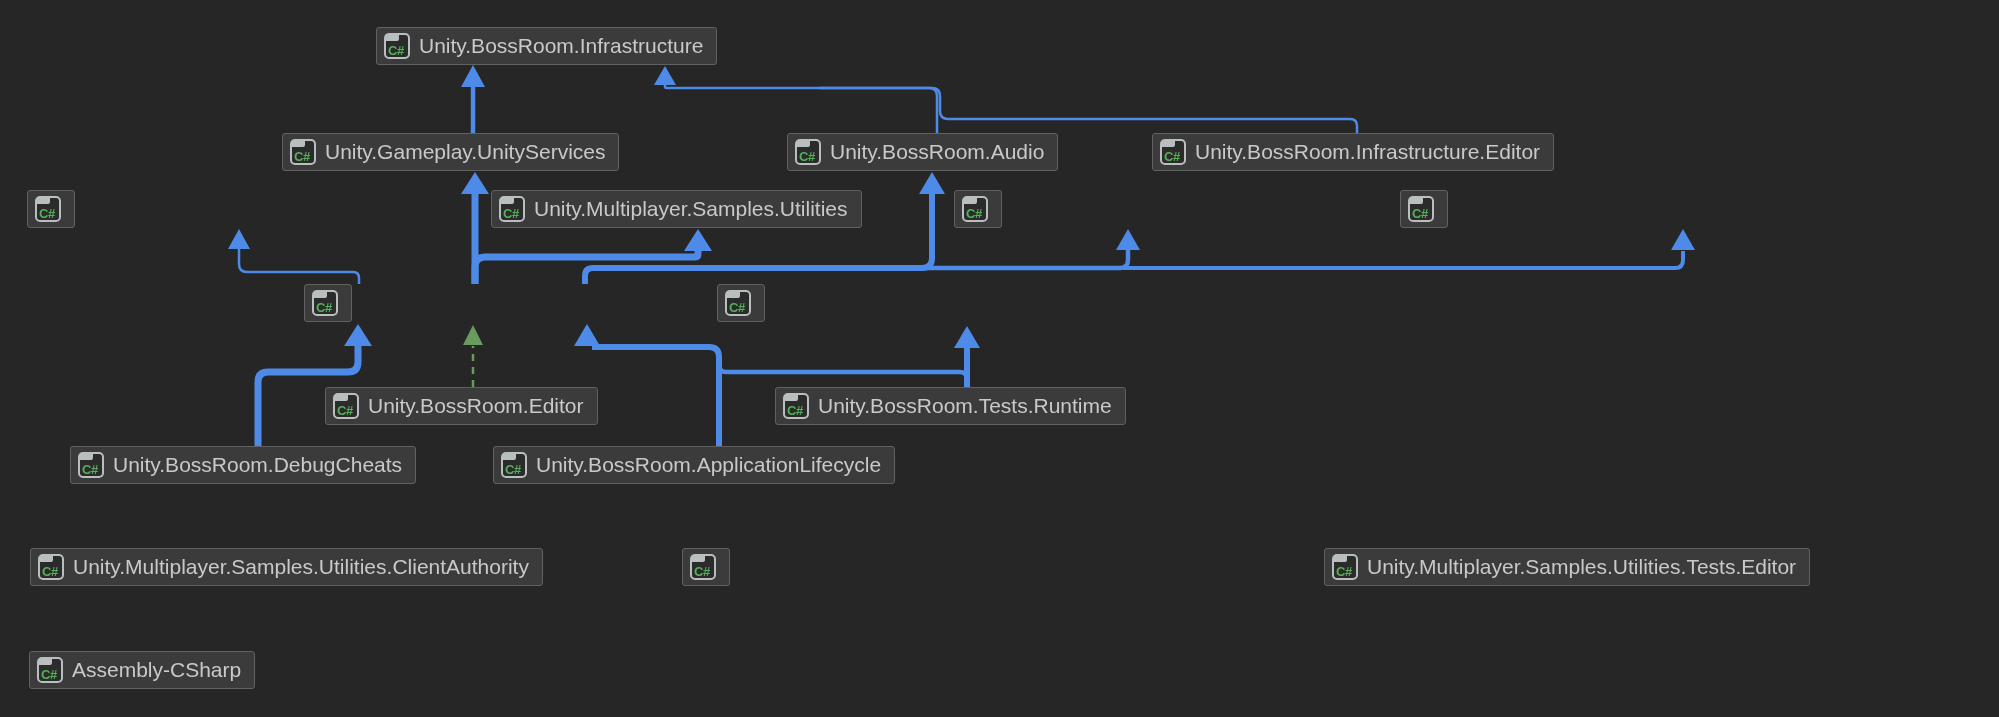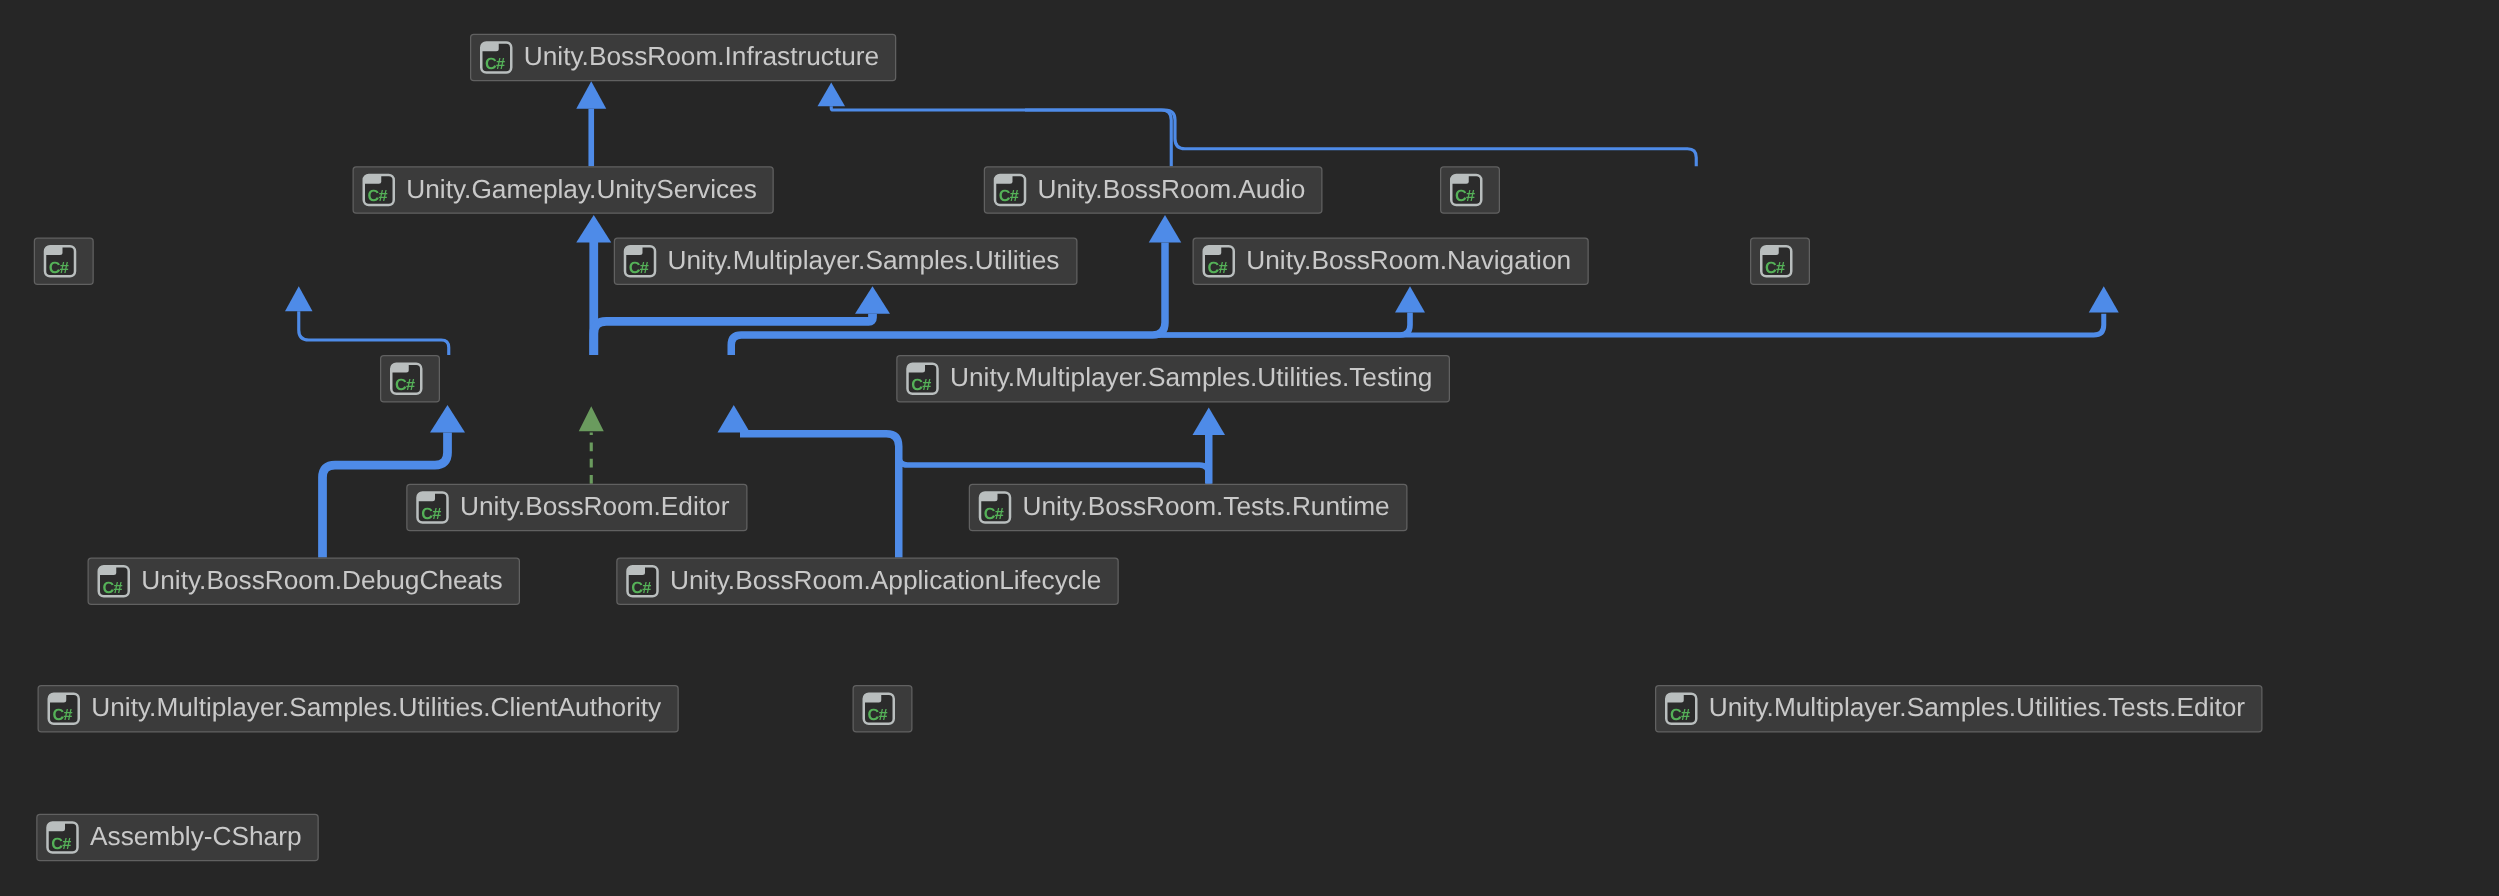--- a/index.html
+++ b/index.html
@@ -122,59 +122,58 @@
         <span class="tab"></span>
         <span class="cs">C#</span>
       </span>
       <span>Unity.BossRoom.Audio</span>
     </div>
     <div class="node" style="left: 1152px; top: 133px;">
       <span class="icon">
         <span class="tab"></span>
         <span class="cs">C#</span>
       </span>
+      <span>Unity.BossRoom.Infrastructure.Editor</span>
     </div>
     <div class="node" style="left: 27px; top: 190px;">
       <span class="icon">
         <span class="tab"></span>
         <span class="cs">C#</span>
       </span>
     </div>
     <div class="node" style="left: 491px; top: 190px;">
       <span class="icon">
         <span class="tab"></span>
         <span class="cs">C#</span>
       </span>
       <span>Unity.Multiplayer.Samples.Utilities</span>
     </div>
     <div class="node" style="left: 954px; top: 190px;">
       <span class="icon">
         <span class="tab"></span>
         <span class="cs">C#</span>
       </span>
-      <span>Unity.BossRoom.Navigation</span>
     </div>
     <div class="node" style="left: 1400px; top: 190px;">
       <span class="icon">
         <span class="tab"></span>
         <span class="cs">C#</span>
       </span>
     </div>
     <div class="node" style="left: 304px; top: 284px;">
       <span class="icon">
         <span class="tab"></span>
         <span class="cs">C#</span>
       </span>
     </div>
     <div class="node" style="left: 717px; top: 284px;">
       <span class="icon">
         <span class="tab"></span>
         <span class="cs">C#</span>
       </span>
-      <span>Unity.Multiplayer.Samples.Utilities.Testing</span>
     </div>
     <div class="node" style="left: 325px; top: 387px;">
       <span class="icon">
         <span class="tab"></span>
         <span class="cs">C#</span>
       </span>
       <span>Unity.BossRoom.Editor</span>
     </div>
     <div class="node" style="left: 775px; top: 387px;">
       <span class="icon">

